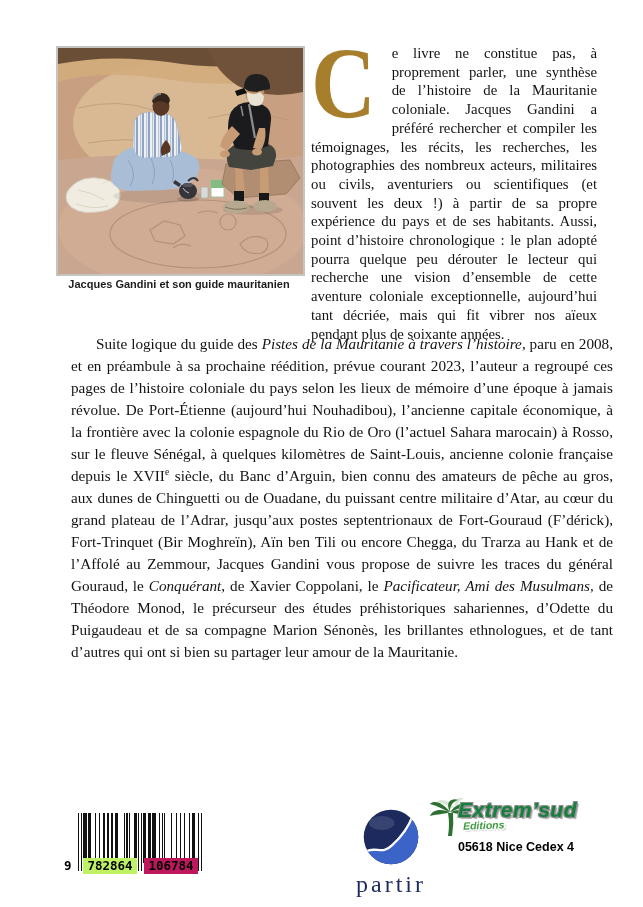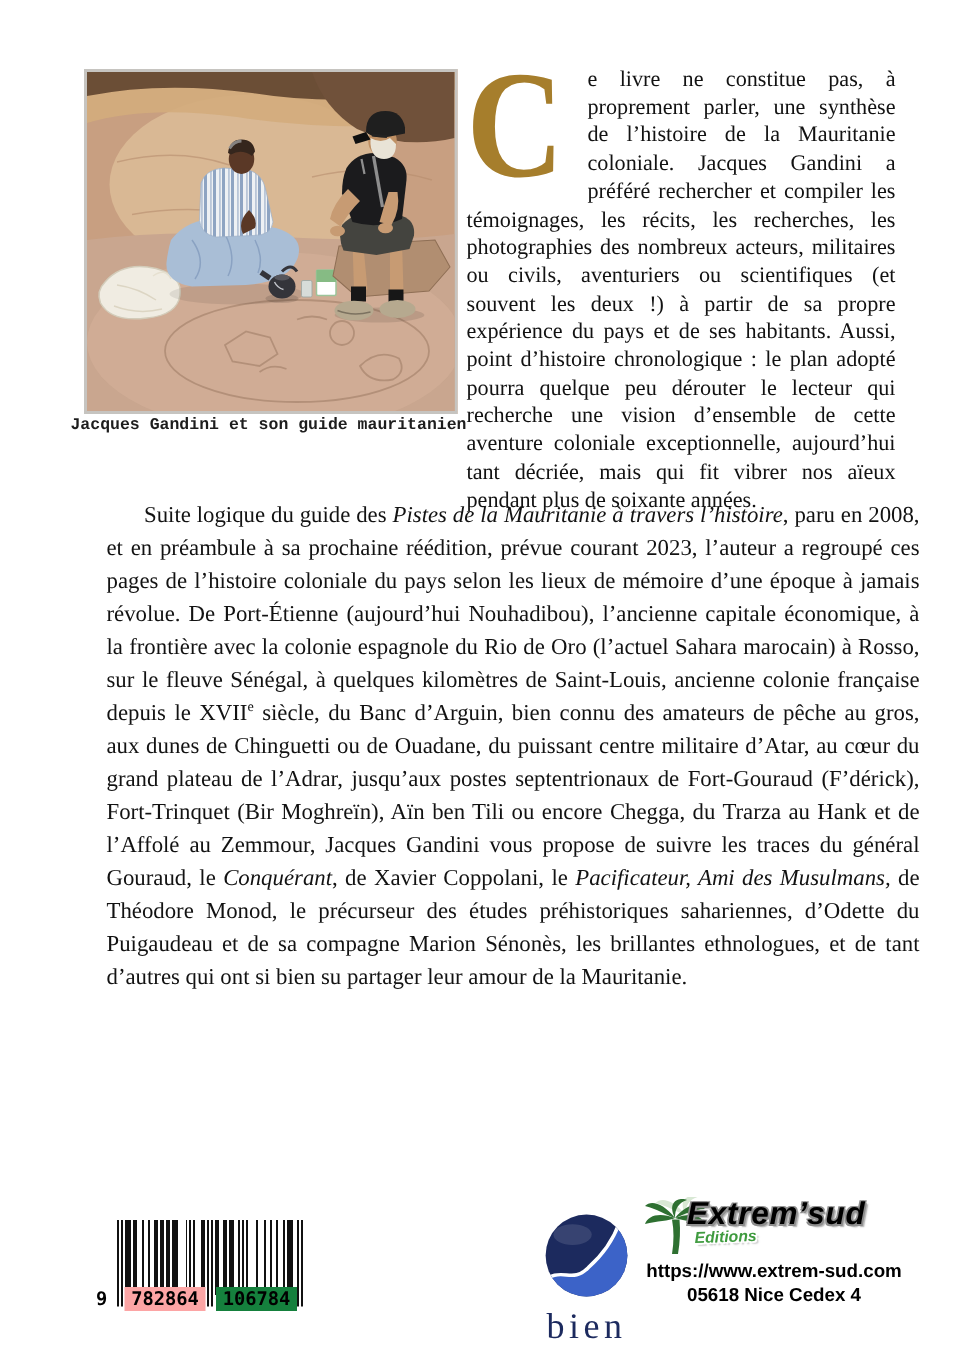--- a/index.html
+++ b/index.html
@@ -5,21 +5,21 @@
   html,body{margin:0;padding:0;background:#fff;}
   .page{position:relative;width:643px;height:907px;background:#ffffff;overflow:hidden;
         font-family:"Liberation Serif",serif;color:#141414;}
 
   
   .photo-frame{position:absolute;left:56px;top:46px;width:245px;height:226px;
                border:2px solid #c6c4c0;box-sizing:content-box;background:#c89f81;}
   .photo-frame svg{display:block;}
 
   .caption{position:absolute;left:46px;top:277px;width:266px;text-align:center;
-           font-family:Liberation Mono, monospace;font-weight:bold;font-size:11px;
+           font-family:Liberation Sans, sans-serif;font-weight:bold;font-size:11px;
            line-height:15px;color:#1d1d1d;}
 
   
   .intro{position:absolute;left:311px;top:44px;width:286px;font-size:14.8px;
          line-height:18.7px;text-align:justify;color:#121212;}
   .dropcap{float:left;font-weight:bold;font-size:102px;line-height:74px;height:76px;
            color:var(--drop-cap-gold,#a67e2c);margin:3px 7px 0 0;
            transform:scaleX(.88);transform-origin:left top;}
 
   
@@ -29,35 +29,35 @@
   .body-par em{font-style:italic;}
   .body-par sup{font-size:.62em;vertical-align:super;line-height:0;}
 
   
   .barcode{position:absolute;left:78px;top:813px;width:124px;height:64px;}
   .barcode svg{position:absolute;left:0;top:0;fill:#111;}
   .bc-digits{position:absolute;top:45px;left:0;width:124px;height:16px;
              font-family:"DejaVu Sans Mono",monospace;font-weight:bold;font-size:12.5px;
              line-height:16px;color:#000;}
   .bc-prefix{position:absolute;left:-14px;top:0;}
-  .bc-g1{position:absolute;left:5px;width:54px;text-align:center;background:#fca5a5;}
-  .bc-g2{position:absolute;left:66px;width:54px;text-align:center;background:#15803d;}
+  .bc-g1{position:absolute;left:5px;width:54px;text-align:center;background:#bef264;}
+  .bc-g2{position:absolute;left:66px;width:54px;text-align:center;background:#be185d;}
 
   
   .serre{position:absolute;left:353px;top:808px;width:76px;text-align:center;}
   .serre-name{margin-top:2px;font-family:"Liberation Serif",serif;font-size:24px;
               line-height:24px;letter-spacing:3px;color:var(--serre-navy,#1c2a5e);}
 
   
   .extremsud{position:absolute;left:430px;top:796px;width:172px;
              font-family:"Liberation Sans",sans-serif;}
   .es-logo{position:relative;height:42px;}
   .es-palm{position:absolute;left:0;top:2px;}
   .es-brand{position:absolute;left:28px;top:2px;font-weight:bold;font-style:italic;
-            font-size:21px;letter-spacing:.5px;color:#000000;white-space:nowrap;
+            font-size:21px;letter-spacing:.5px;color:#15803d;white-space:nowrap;
             text-shadow:1px 1px 0 #8e8e8e,-1px 1px 0 #8e8e8e,1px -1px 0 #8e8e8e,
                         -1px -1px 0 #8e8e8e,2px 2px 1px rgba(110,110,110,.55);}
   .es-editions{position:absolute;left:33px;top:23px;font-weight:bold;font-style:italic;
                font-size:10.5px;color:var(--extrem-green,#3f9b3f);
                text-shadow:1px 1px 0 #fff,-1px -1px 0 #fff,1px -1px 0 #fff,-1px 1px 0 #fff,
                            2px 2px 1px rgba(120,120,120,.4);transform:rotate(-2deg);}
   .es-address{margin-top:2px;text-align:center;font-weight:bold;font-size:12.5px;
               line-height:15.5px;color:#000;}
 </style>
 </head>
@@ -226,21 +226,21 @@
             <circle cx="50" cy="50" r="47"></circle>
           </clipPath>
         </defs>
       <g clip-path="url(#serreClip)">
         <rect width="100" height="100" style="fill:var(--serre-navy,#1c2a5e)"></rect>
         <path d="M-2,100 L-2,80 C22,60 32,84 52,64 C68,50 80,34 88,14 L102,26 L102,102 Z" style="fill:var(--serre-blue,#3c63c8)"></path>
         <path d="M-4,82 C22,60 32,84 52,64 C68,50 80,34 88,12" stroke="#ffffff" stroke-width="4" fill="none"></path>
         <ellipse cx="34" cy="26" rx="22" ry="12" fill="#ffffff" opacity=".12"></ellipse>
       </g>
     </svg>
-    <div class="serre-name">bien</div>
+    <div class="serre-name">partir</div>
   </div>
 
   <div class="extremsud">
     <div class="es-logo">
       <svg class="es-palm" width="40" height="40" viewBox="0 0 40 40" aria-hidden="true">
         <g fill="#d8e8d4" transform="translate(7,-2)">
           <path d="M20,14 C12,4 4,2 0,6 C8,8 14,12 20,14 Z"></path>
           <path d="M20,14 C14,2 24,0 28,2 C22,4 20,8 20,14 Z"></path>
           <path d="M20,14 C28,4 36,4 40,8 C32,8 26,12 20,14 Z"></path>
         </g>
@@ -250,18 +250,17 @@
           <path d="M20,14 C28,4 36,4 40,8 C32,8 26,12 20,14 Z"></path>
           <path d="M20,14 C30,10 38,12 40,18 C32,16 26,16 20,14 Z"></path>
           <path d="M20,14 C10,10 2,12 0,18 C8,16 16,16 20,14 Z"></path>
           <path d="M18,15 q2,11 0,23 l4,0 q2,-12 1,-23 z"></path>
         </g>
       </svg>
       <span class="es-brand">Extrem’sud</span>
       <span class="es-editions">Editions</span>
     </div>
     <div class="es-address">
-      <div>https://www.extrem-sud.com</div>
       <div>05618 Nice Cedex 4</div>
     </div>
   </div>
 
 </div>
 
 </body></html>

